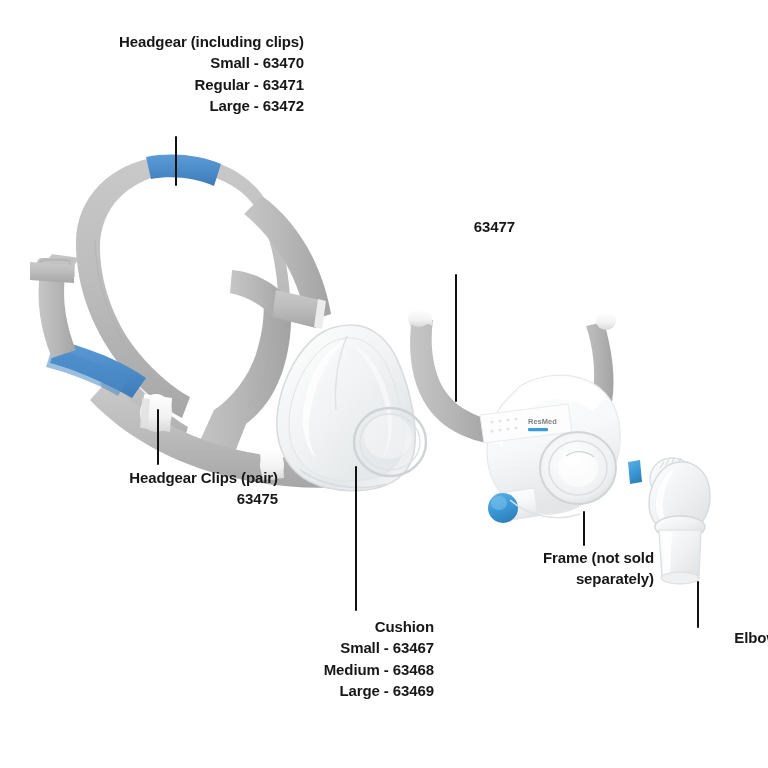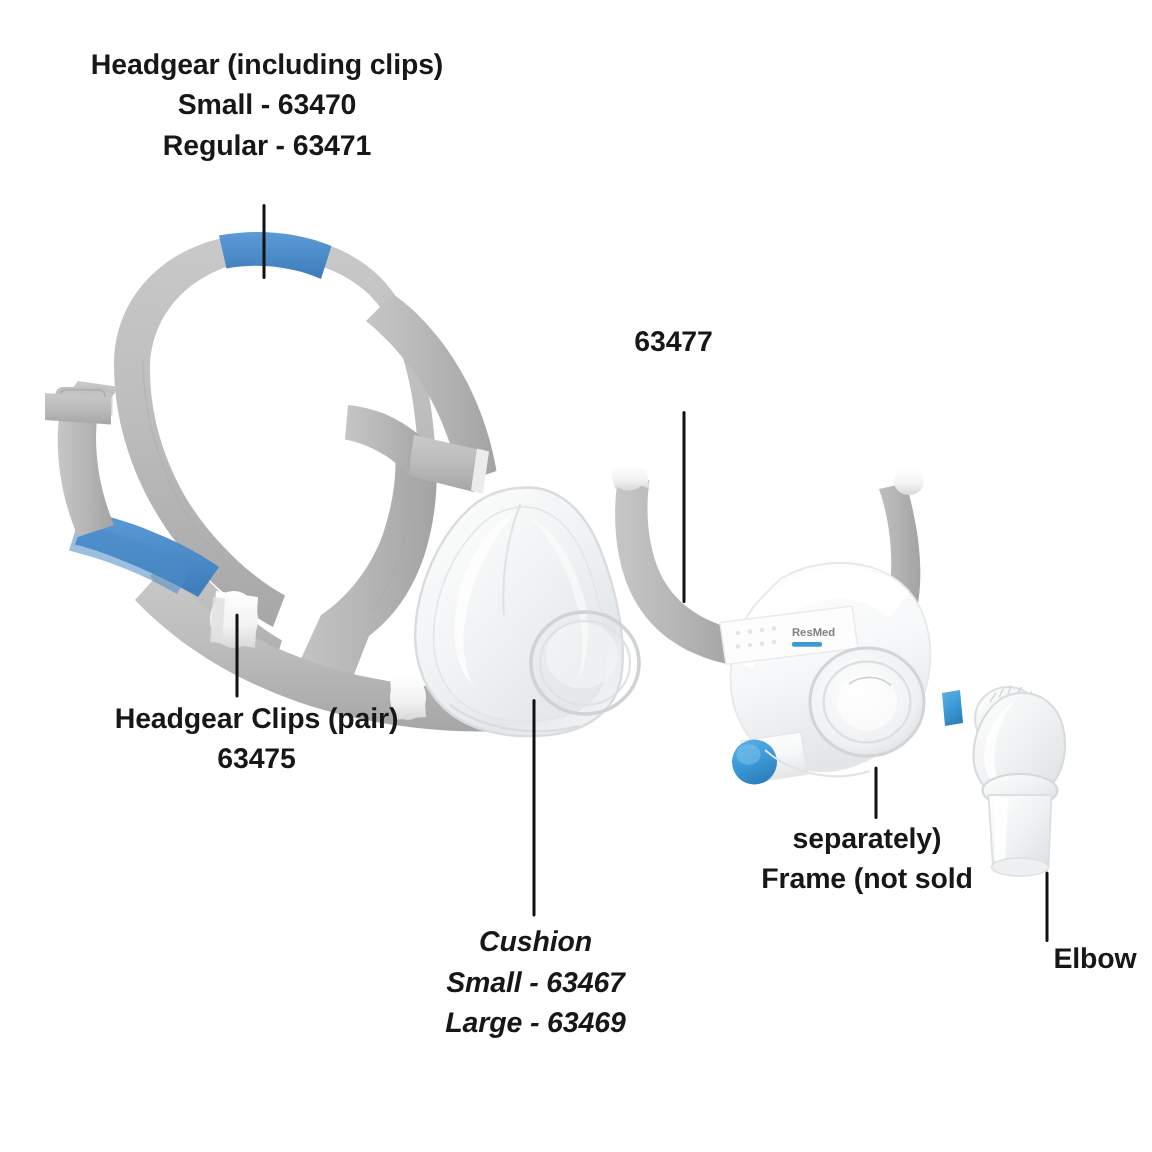--- a/index.html
+++ b/index.html
@@ -16,37 +16,37 @@
     color: #1a1a1a;
   }
   #diagram {
     position: absolute;
     inset: 0;
     width: 768px;
     height: 768px;
   }
   .callout {
     position: absolute;
-    text-align: center;
+    text-align: right;
     font-family: "Liberation Sans", sans-serif;
-    font-size: 19px;
+    font-size: 15px;
     font-weight: 700;
     line-height: 1.42;
     color: #171717;
     letter-spacing: -0.1px;
     white-space: nowrap;
   }
   .callout .line {
     display: block;
   }
   
   #callout-headgear  { left: 52px;  top: 31px;  width: 252px; }
   #callout-clips     { left: 64px;  top: 467px; width: 214px; }
   #callout-sleeves   { left: 383px; top: 216px; width: 132px; }
-  #callout-cushion   { left: 268px; top: 616px; width: 178px; font-style: italic; }
+  #callout-cushion   { left: 256px; top: 616px; width: 178px; }
   #callout-frame     { left: 502px; top: 547px; width: 152px; }
   #callout-elbow     { left: 682px; top: 627px; width: 96px;  }
 
   .leader {
     position: absolute;
     background: #111111;
     width: 2.4px;
     border-radius: 1px;
   }
   #leader-headgear { left: 175px; top: 136px; height: 50px; }
@@ -352,37 +352,39 @@
 <div class="leader" id="leader-clips"></div>
 <div class="leader" id="leader-sleeves"></div>
 <div class="leader" id="leader-cushion"></div>
 <div class="leader" id="leader-frame"></div>
 <div class="leader" id="leader-elbow"></div>
 
 <div class="callout" id="callout-headgear">
   <span class="line">Headgear (including clips)</span>
   <span class="line">Small - 63470</span>
   <span class="line">Regular - 63471</span>
+  <span class="line">Large - 63472</span>
 </div>
 
 <div class="callout" id="callout-clips">
   <span class="line">Headgear Clips (pair)</span>
   <span class="line">63475</span>
 </div>
 
 <div class="callout" id="callout-sleeves">
   <span class="line">63477</span>
 </div>
 
 <div class="callout" id="callout-cushion">
   <span class="line">Cushion</span>
   <span class="line">Small - 63467</span>
+  <span class="line">Medium - 63468</span>
   <span class="line">Large - 63469</span>
 </div>
 
 <div class="callout" id="callout-frame">
+  <span class="line">Frame (not sold</span>
   <span class="line">separately)</span>
-  <span class="line">Frame (not sold</span>
 </div>
 
 <div class="callout" id="callout-elbow">
   <span class="line">Elbow</span>
 </div>
 
 </body></html>

